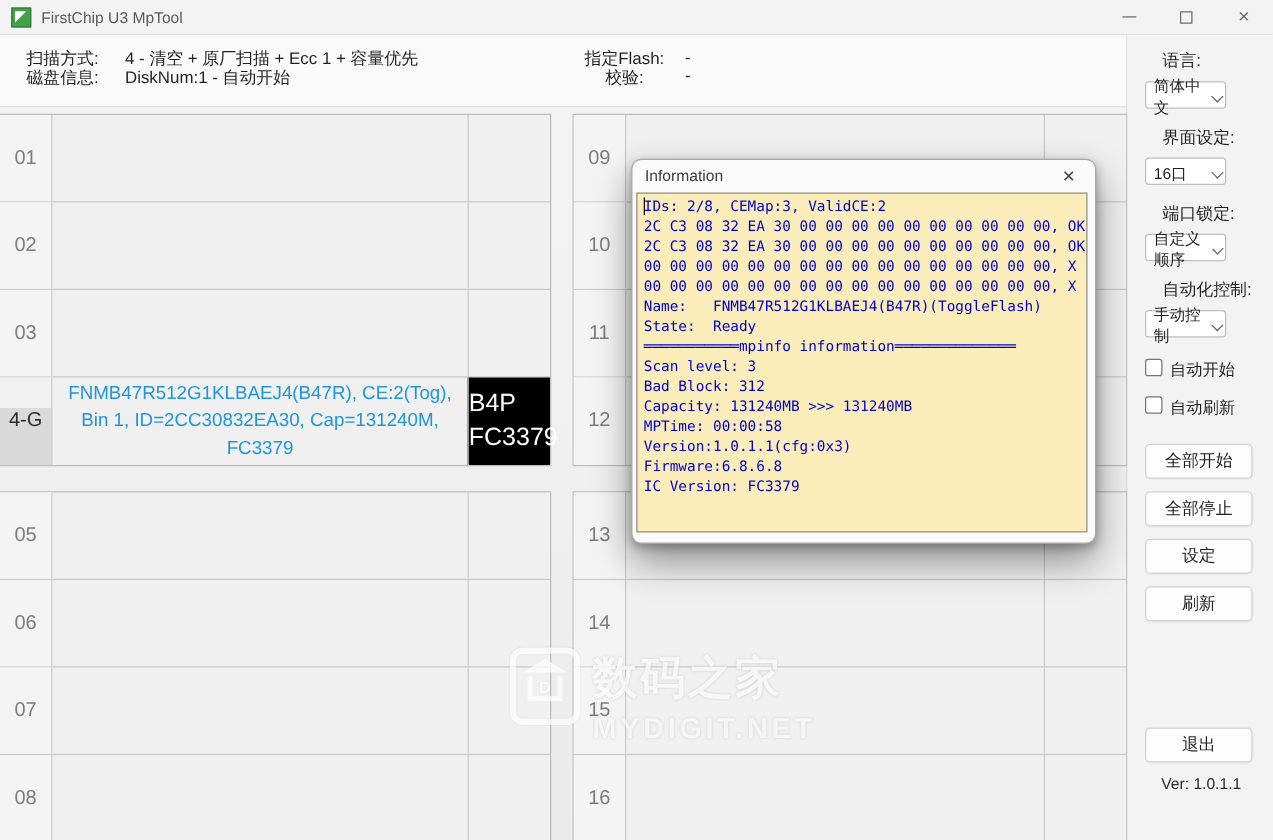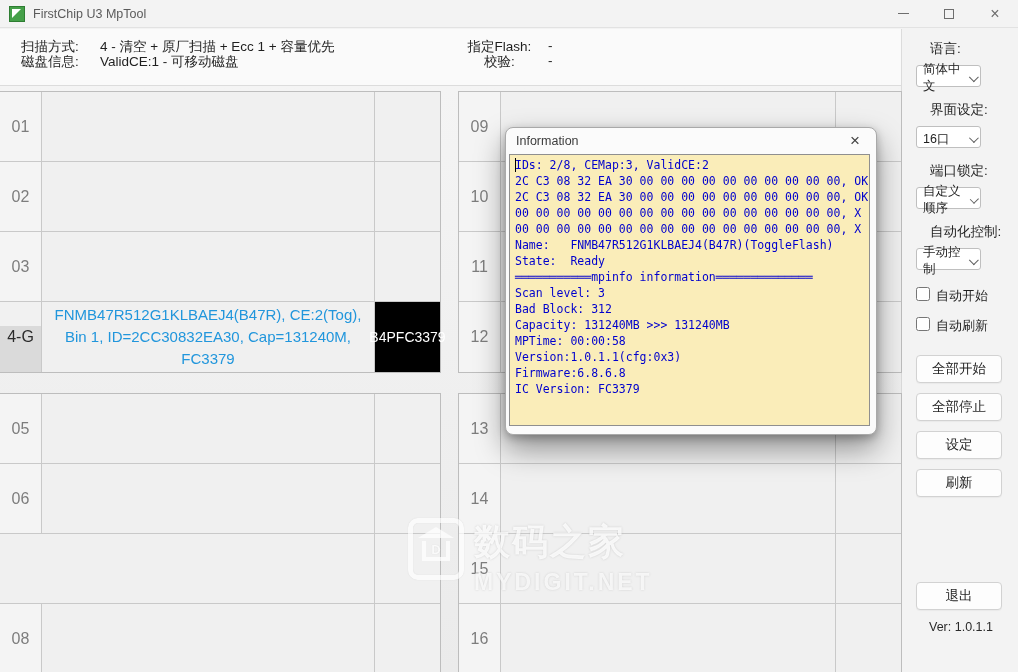--- a/index.html
+++ b/index.html
@@ -33,21 +33,21 @@
   .grid { position:absolute; top:5px; }
   .grid.left  { left:-1px; width:442px; }
   .grid.right { left:458px; width:444px; }
   .grid-group { border:1px solid #bdbdbd; background:#f0f0f0; margin-bottom:20px; }
   .grid-row { display:flex; height:70px; border-bottom:1px solid #c9c9c9; }
   .grid-group .grid-row:last-child { border-bottom:none; }
   .cell { height:100%; }
   .cell.port { width:42px; border-right:1px solid #c9c9c9; display:flex; align-items:center; justify-content:center; font-size:16px; color:#7d7d7d; background:#f4f4f4; }
   .cell.port.active { color:#2b2b2b; background:linear-gradient(180deg,#f1f1f1 35%,#dadada 35%); }
   .cell.info { flex:1; display:flex; align-items:center; justify-content:center; text-align:center; font-size:15px; line-height:1.45; color:#2196dc; padding:0 4px; }
-  .cell.badge { width:66px; border-left:1px solid #c9c9c9; display:flex; align-items:center; justify-content:center; color:#fff; font-size:14px; line-height:1.35; }
+  .cell.badge { width:66px; border-left:1px solid #c9c9c9; display:flex; flex-direction:column; align-items:flex-start; justify-content:center; color:#fff; font-size:20px; line-height:1.35; }
   .cell.badge.filled { background:#000; }
 
   
   .watermark { position:absolute; left:408px; top:432px; display:flex; align-items:flex-start; opacity:.8; pointer-events:none; }
   .wm-logo { width:56px; height:62px; border:5px solid rgba(255,255,255,.85); border-radius:10px; position:relative; box-shadow:0 0 1px rgba(160,160,160,.5), inset 0 0 1px rgba(160,160,160,.5); }
   .wm-house { position:absolute; left:9px; top:18px; width:28px; height:20px; border:4px solid rgba(255,255,255,.9); border-top:none; display:flex; align-items:center; justify-content:center; color:rgba(255,255,255,.95); font-weight:bold; font-size:13px; text-shadow:0 0 1px rgba(160,160,160,.5); }
   .wm-house::before { content:""; position:absolute; left:-8px; top:-14px; border-left:18px solid transparent; border-right:18px solid transparent; border-bottom:11px solid rgba(255,255,255,.9); }
   .wm-text { margin-left:10px; }
   .wm-cn { font-size:36px; font-weight:bold; color:rgba(255,255,255,.9); text-shadow:0 0 2px rgba(150,150,150,.55); letter-spacing:2px; }
   .wm-en { font-size:23px; font-weight:bold; color:rgba(255,255,255,.85); text-shadow:0 0 2px rgba(150,150,150,.5); letter-spacing:3px; margin-top:2px; }
@@ -98,21 +98,21 @@
 
 <div class="infobar">
   <div class="info-line l1">
     <span class="info-label">扫描方式:</span>
     <span class="info-value">4 - 清空 + 原厂扫描 + Ecc 1 + 容量优先</span>
     <span class="right-label">指定Flash:</span>
     <span class="right-value">--</span>
   </div>
   <div class="info-line l2">
     <span class="info-label">磁盘信息:</span>
-    <span class="info-value">ValidCE:1 - 可移动磁盘</span>
+    <span class="info-value">DiskNum:1 - 自动开始</span>
     <span class="right-label">校验:</span>
     <span class="right-value"></span>
   </div>
 </div>
 
 <div class="main">
   <div class="grid left" id="grid-left">
       <div class="grid-group">
         <div class="grid-row">
           <div class="cell port">01</div>
@@ -143,20 +143,21 @@
           <div class="cell port">05</div>
           <div class="cell info"></div>
           <div class="cell badge"></div>
         </div>
         <div class="grid-row">
           <div class="cell port">06</div>
           <div class="cell info"></div>
           <div class="cell badge"></div>
         </div>
         <div class="grid-row">
+          <div class="cell port">07</div>
           <div class="cell info"></div>
           <div class="cell badge"></div>
         </div>
         <div class="grid-row">
           <div class="cell port">08</div>
           <div class="cell info"></div>
           <div class="cell badge"></div>
         </div>
       </div>
     </div>

